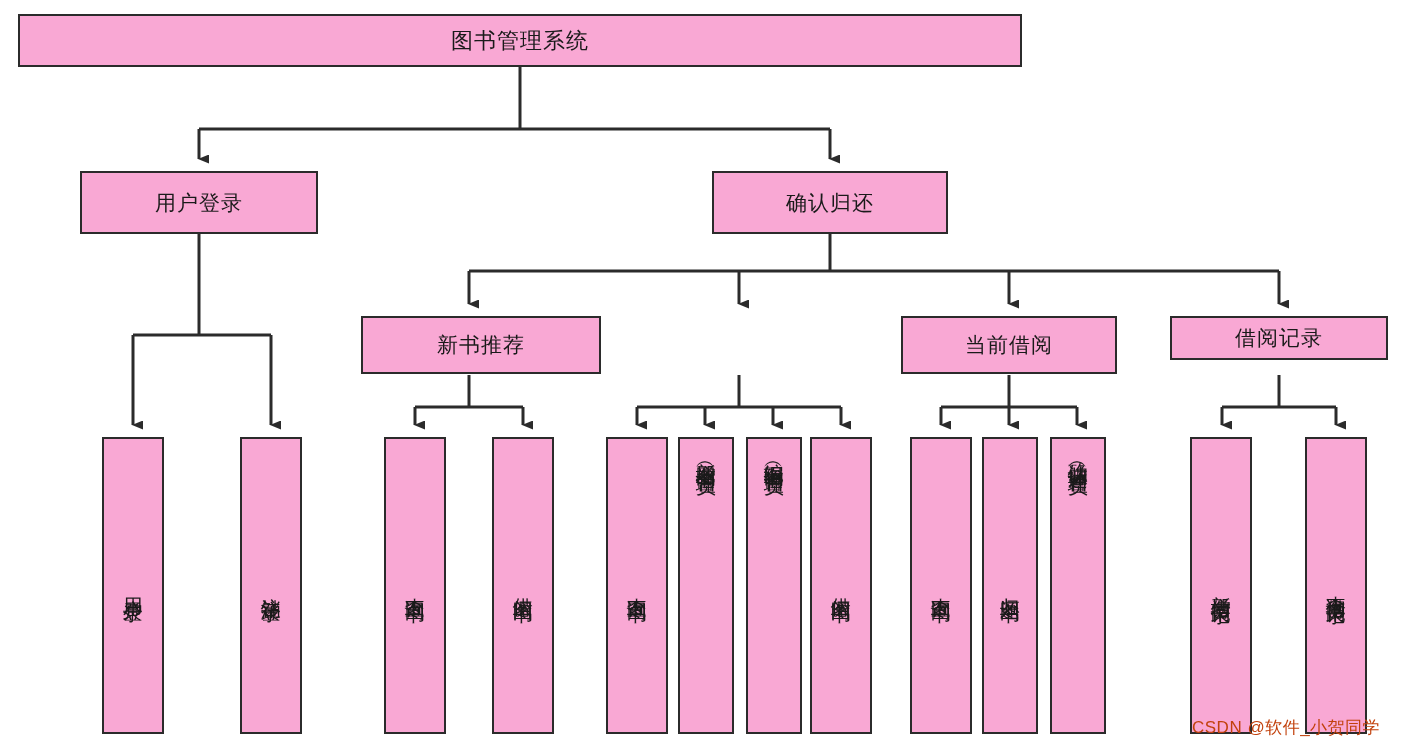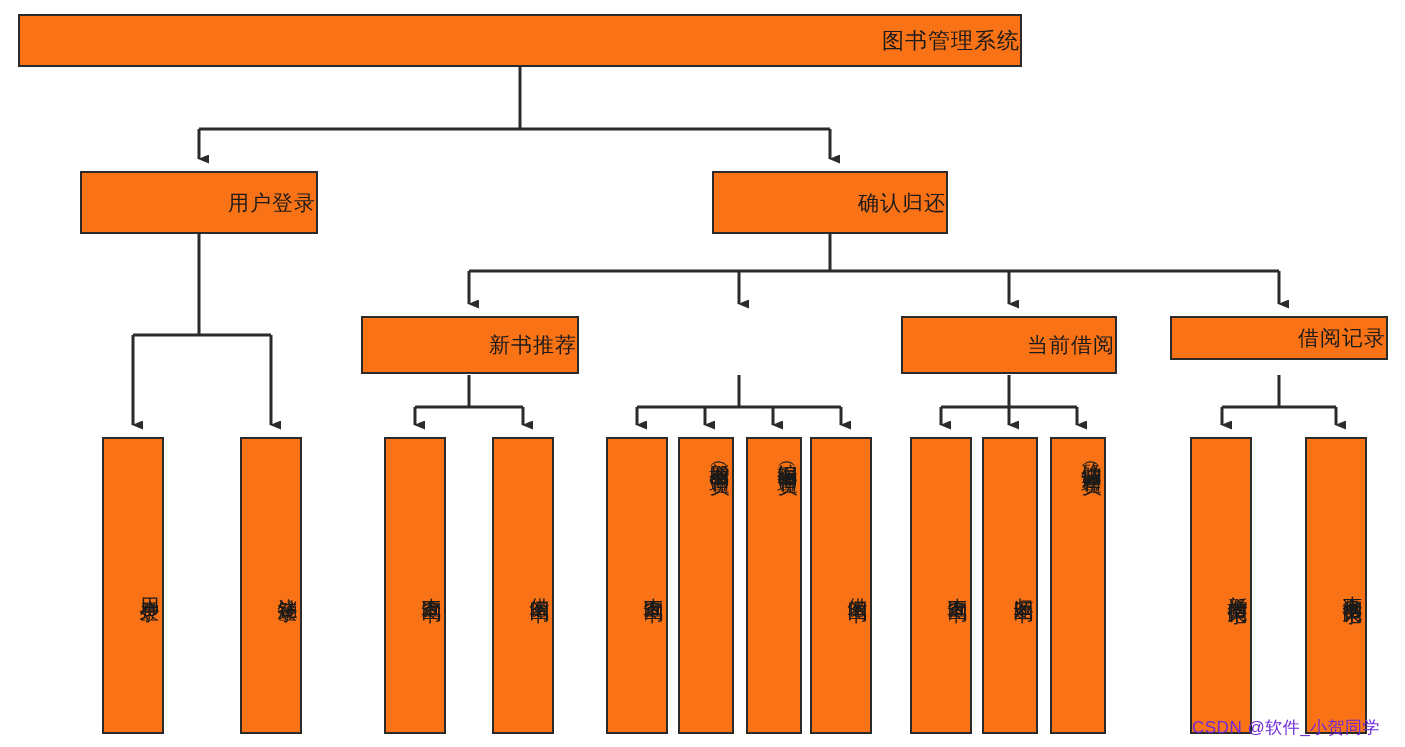--- a/index.html
+++ b/index.html
@@ -22,24 +22,24 @@
     left: 0;
     top: 0;
     width: 1405px;
     height: 747px;
     pointer-events: none;
   }
   .node {
     position: absolute;
     box-sizing: border-box;
     border: 2px solid #2b2b2b;
-    background: #f97316;
+    background: #f9a8d4;
     display: flex;
     align-items: center;
-    justify-content: flex-end;
+    justify-content: center;
     color: #1a1a1a;
   }
   .node.horizontal {
     font-size: 21px;
     letter-spacing: 1px;
   }
   .node.root {
     font-size: 22px;
   }
   .node.leaf {
@@ -56,21 +56,21 @@
     display: block;
   }
   .leaf-top .vtext {
     margin-top: 0;
   }
   .leaf-mid {
     align-items: center !important;
   }
   .watermark {
     position: absolute;
-    color: #6d28d9;
+    color: #c2410c;
     font-size: 17px;
     letter-spacing: 0.5px;
     white-space: nowrap;
     user-select: none;
   }
 </style>
 </head>
 <body>
 
 <div id="canvas">
@@ -130,21 +130,21 @@
   </div>
 
   <div class="node horizontal" style="left:80px; top:171px; width:238px; height:63px;">
     <span>用户登录</span>
   </div>
 
   <div class="node horizontal" style="left:712px; top:171px; width:236px; height:63px;">
     <span>确认归还</span>
   </div>
 
-  <div class="node horizontal" style="left:361px; top:316px; width:218px; height:58px;font-family:Liberation Serif, serif;">
+  <div class="node horizontal" style="left:361px; top:316px; width:240px; height:58px;font-family:Liberation Serif, serif;">
     <span>新书推荐</span>
   </div>
 
 
   <div class="node horizontal" style="left:901px; top:316px; width:216px; height:58px;">
     <span>当前借阅</span>
   </div>
 
   <div class="node horizontal" style="left:1170px; top:316px; width:218px; height:44px;">
     <span>借阅记录</span>

